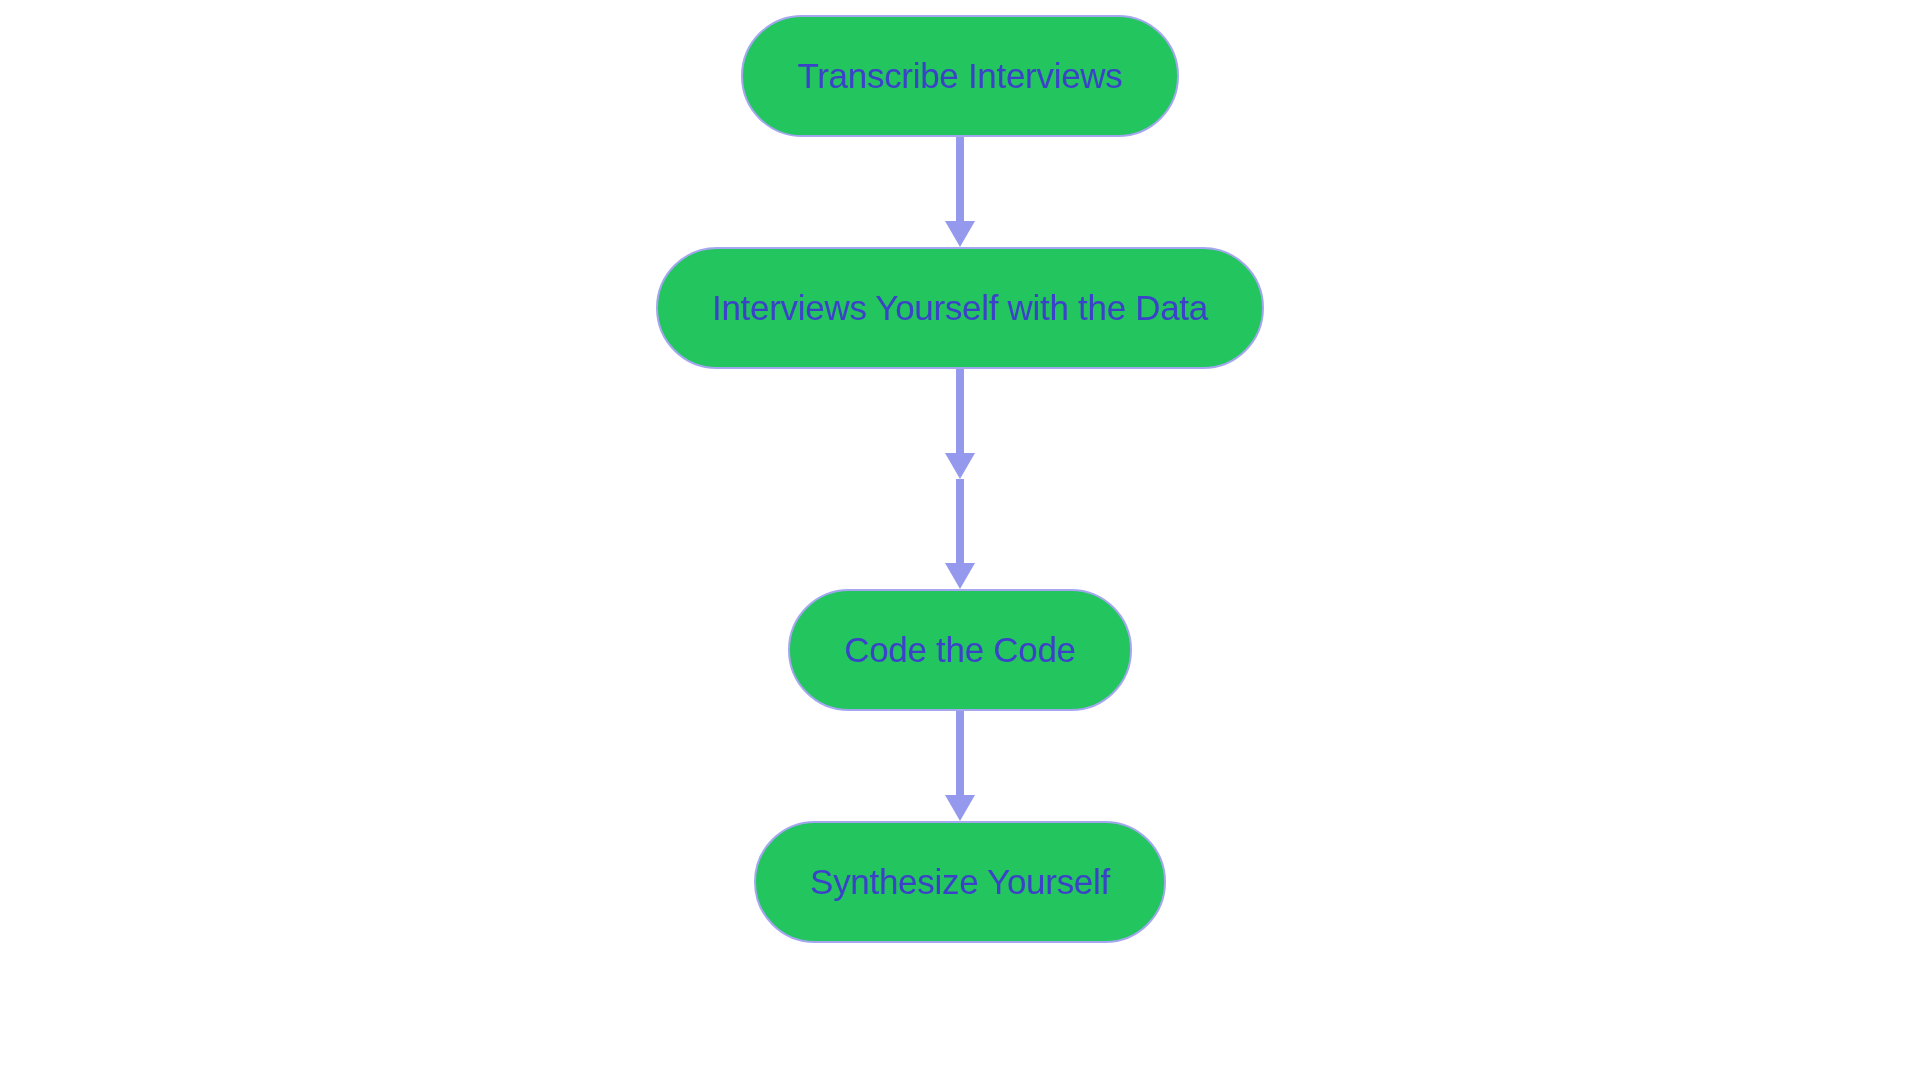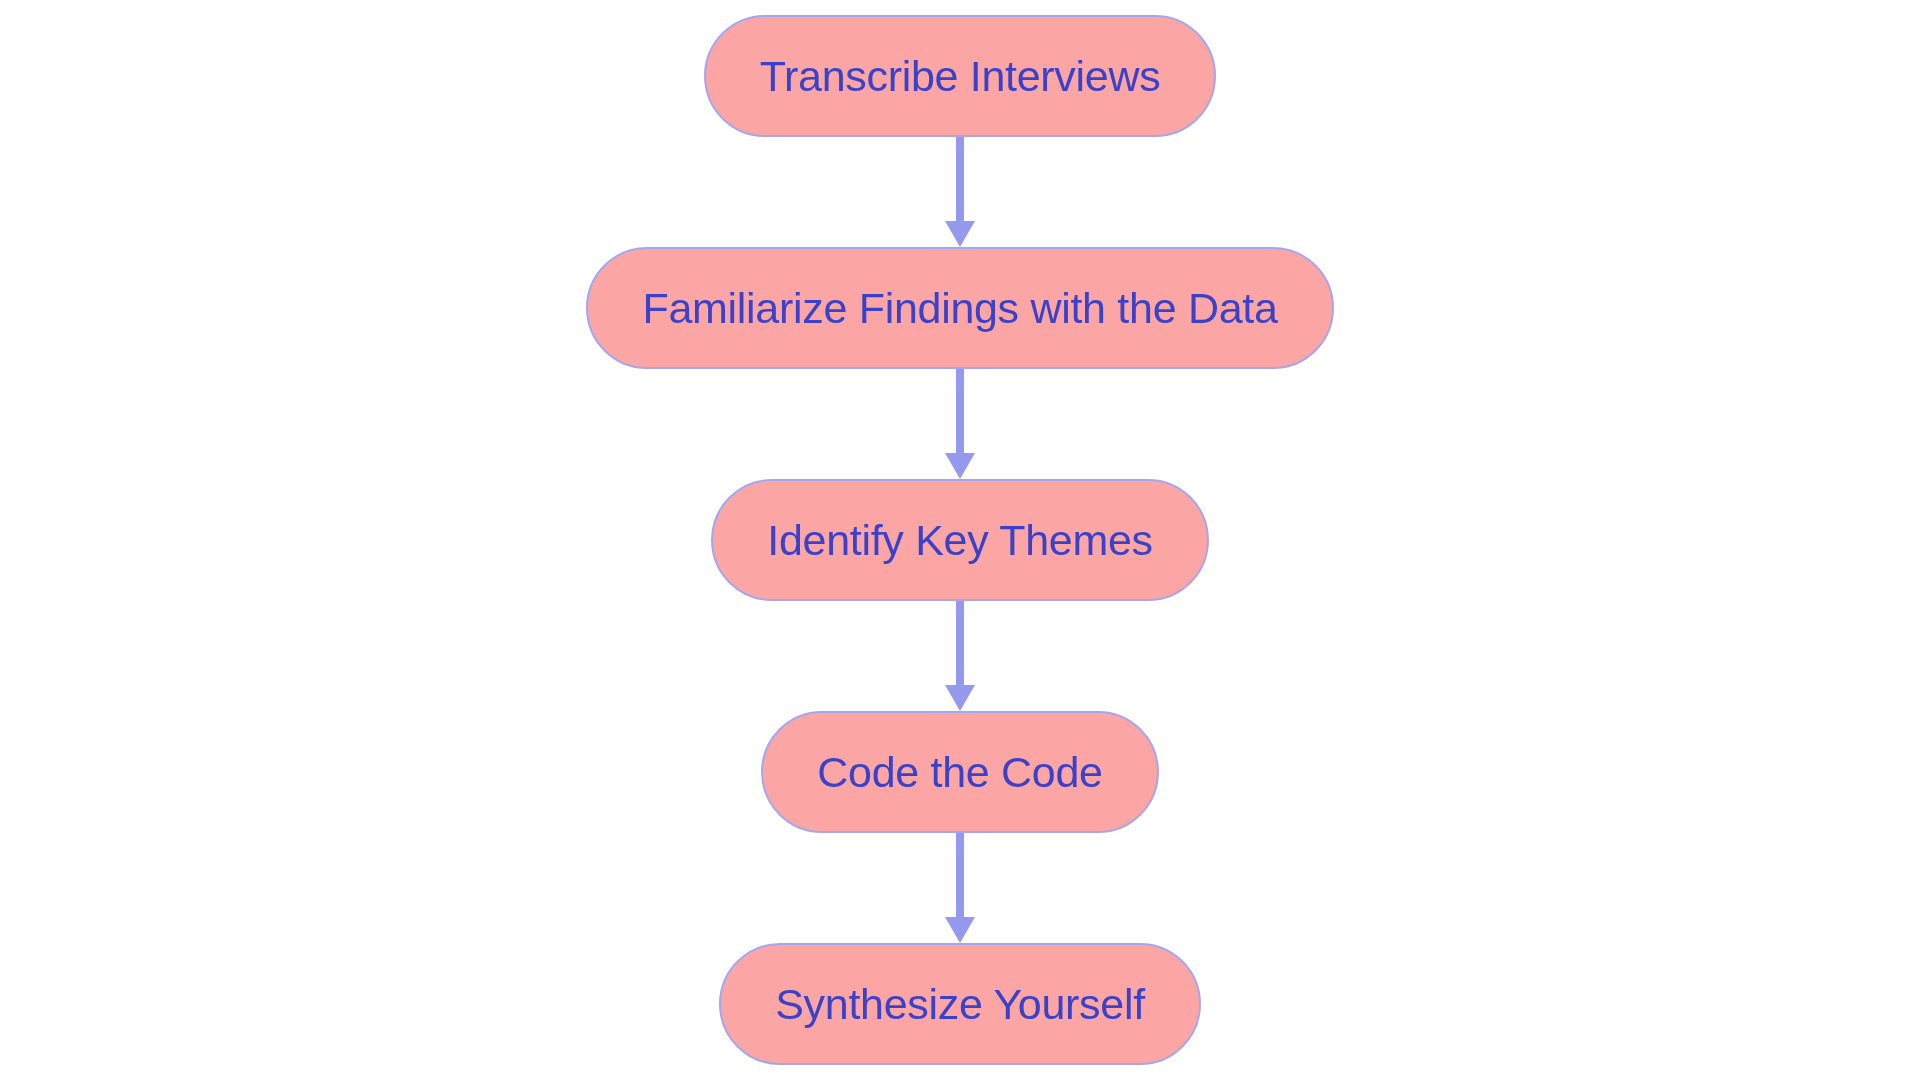--- a/index.html
+++ b/index.html
@@ -25,24 +25,24 @@
     align-items: center;
   }
   .node {
     box-sizing: border-box;
     height: 122px;
     display: flex;
     align-items: center;
     justify-content: center;
     padding: 0 54px;
     border-radius: 62px;
-    background: #fca5a5;
+    background: #22c55e;
     border: 2px solid #a4a7f0;
     color: #3b42c9;
-    font-size: 43px;
+    font-size: 35px;
     letter-spacing: -0.3px;
     white-space: nowrap;
   }
   .connector {
     height: 110px;
     display: flex;
     flex-direction: column;
     align-items: center;
   }
   .connector .line {
@@ -64,28 +64,27 @@
 <div class="canvas">
   <div class="flow">
 
     <div class="node">Transcribe Interviews</div>
 
     <div class="connector">
       <div class="line"></div>
       <div class="head"></div>
     </div>
 
-    <div class="node">Familiarize Findings with the Data</div>
+    <div class="node">Interviews Yourself with the Data</div>
 
     <div class="connector">
       <div class="line"></div>
       <div class="head"></div>
     </div>
 
-    <div class="node">Identify Key Themes</div>
 
     <div class="connector">
       <div class="line"></div>
       <div class="head"></div>
     </div>
 
     <div class="node">Code the Code</div>
 
     <div class="connector">
       <div class="line"></div>

